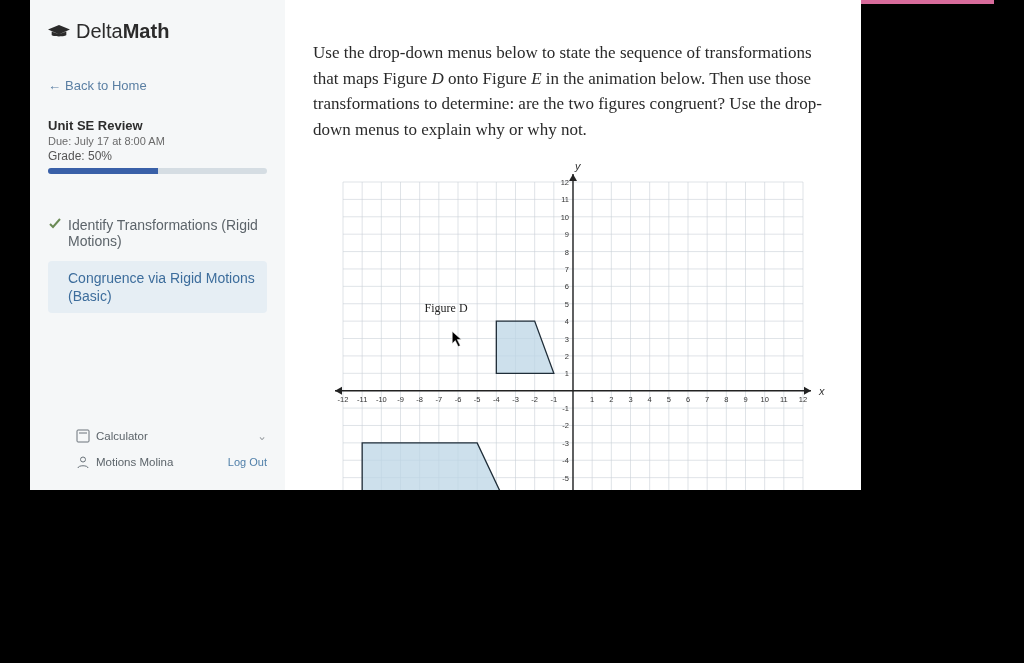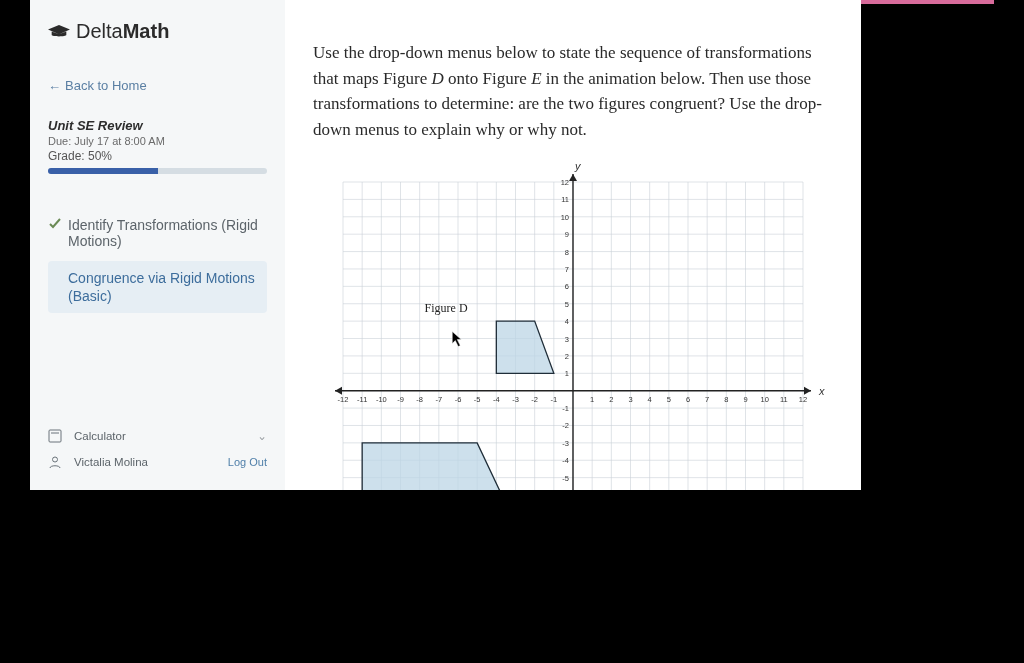--- a/index.html
+++ b/index.html
@@ -6,32 +6,32 @@
   html, body { width: 1024px; height: 663px; overflow: hidden; font-family: "Helvetica Neue", Arial, sans-serif; }
   body { background: #000; }
   .screen { position: absolute; left: 30px; top: 0; width: 818px; height: 490px; background: #f4f6f7; display: flex; }
   .topbar { position: absolute; left: 30px; top: 0; width: 964px; height: 4px; background: linear-gradient(#d86b9b,#d86b9b); }
   .sidebar { width: 255px; flex-shrink: 0; padding: 20px 18px 10px 18px; background: #f5f7f8; position: relative; }
   .brand { font-size: 20px; font-weight: 400; color: #2b2b2b; margin-bottom: 35px; display: flex; align-items: center; gap: 6px; }
   .brand .cap { width: 22px; height: 14px; position: relative; }
   .brand .cap svg { display:block; }
   .brand b { font-weight: 700; }
   .back { color: #5a7fa3; font-size: 13px; margin-bottom: 25px; cursor: pointer; display: flex; align-items: center; gap: 4px; }
-  .unit { color: #2d2d2d; font-size: 13px; font-weight: 700; margin-bottom: 2px; font-style: italic; }
+  .unit { color: #2d2d2d; font-size: 13px; font-weight: 700; margin-bottom: 2px; }
   .due { color: #6a6a6a; font-size: 11px; margin-bottom: 2px; }
   .grade { color: #555; font-size: 12px; margin-bottom: 5px; }
   .progress { width: 100%; height: 6px; background: #d5dde3; border-radius: 3px; overflow: hidden; margin-bottom: 35px; }
   .progress .fill { height: 100%; background: #3960a8; width: 50%; }
   .topic { font-size: 14px; color: #5c646a; padding: 8px 4px 8px 20px; position: relative; cursor: pointer; border-radius: 4px; margin-bottom: 4px; }
   .topic .chk { position: absolute; left: 0; top: 8px; width: 14px; height: 14px; }
   .topic.active { background: #e6eef4; color: #3d6d9c; }
   .topic.t2 { line-height: 1.3; }
   .sidebar-bottom { position: absolute; bottom: 15px; left: 18px; right: 18px; }
   .sb-row { display: flex; align-items: center; justify-content: space-between; font-size: 11.5px; color: #5c646a; padding: 6px 0; cursor: pointer; }
-  .sb-row .lbl { display: flex; align-items: center; gap: 12px; }
+  .sb-row .lbl { display: flex; align-items: center; gap: 6px; margin-left: 28px; }
   .sb-row .ic { width: 14px; height: 14px; display:inline-flex; align-items:center; justify-content:center; }
   .logout { color: #4f7fa9; font-size: 11px; margin-left: 37px; }
   .divider { width: 2px; background: #c3cdd4; }
   .main { flex: 1; padding: 40px 28px; background: #ffffff; position: relative; }
   .question { font-family: Georgia, 'Times New Roman', serif; font-size: 17px; color: #2a2a2a; line-height: 1.5; margin-bottom: 20px; }
   .question i { font-style: italic; }
   .graphwrap { width: 100%; display:flex; justify-content:center; }
   .graph { position: relative; }
   
   .deskshadow { position:absolute; left:0; top:490px; width:1024px; height:173px; background:#000; }
@@ -90,21 +90,21 @@
         <span style="opacity:.6;">⌄</span>
       </div>
       <div class="sb-row">
         <span class="lbl">
           <span class="ic">
             <svg viewBox="0 0 14 14">
                 <circle cx="7" cy="4.5" r="2.5" fill="none" stroke="#6a737a"></circle>
                 <path d="M2 13 c0-3 10-3 10 0" fill="none" stroke="#6a737a"></path>
               </svg>
           </span>
-          <span>Victalia Molina</span>
+          <span>Motions Molina</span>
         </span>
         <span class="logout">Log Out</span>
       </div>
     </div>
   </aside>
 
   <div class="divider"></div>
 
   <main class="main">
     <p class="question">

